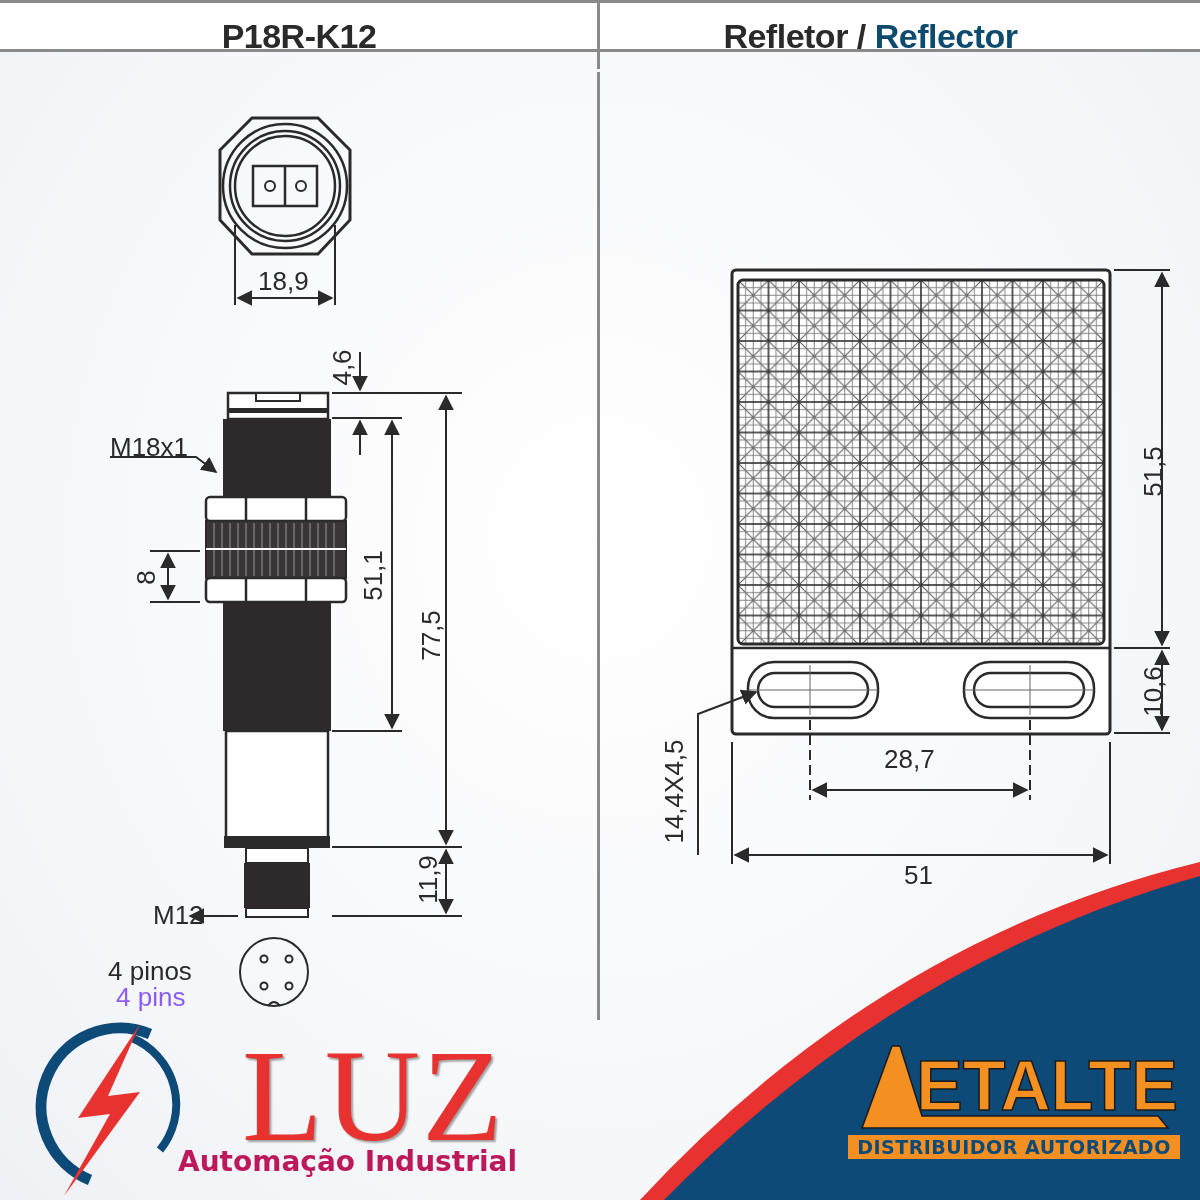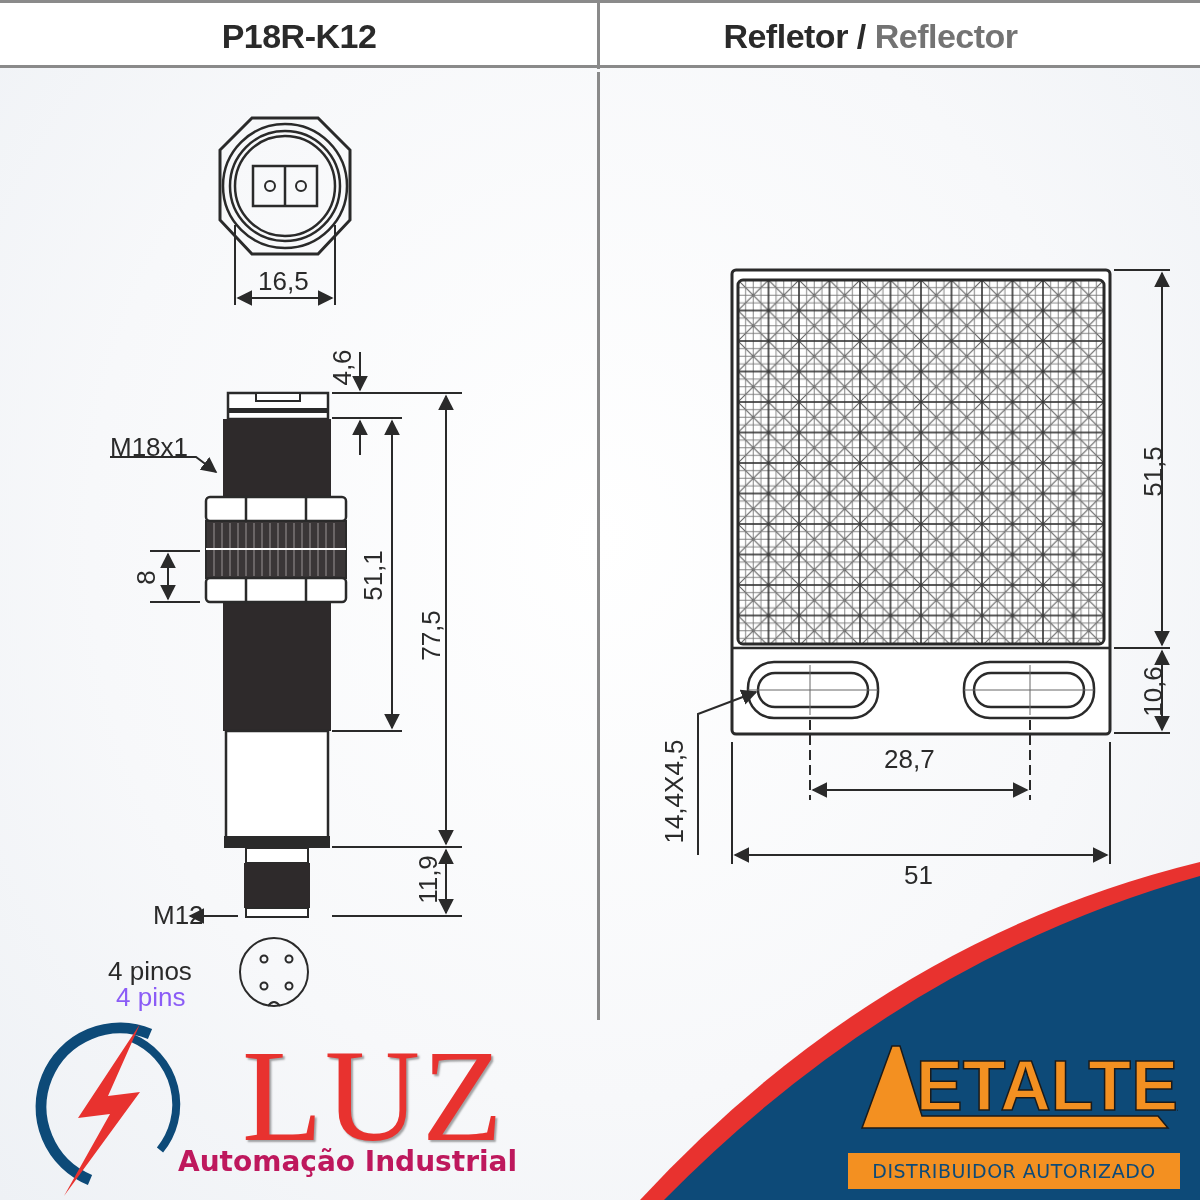--- a/index.html
+++ b/index.html
@@ -1,33 +1,33 @@
 <!DOCTYPE html>
 <html><head>
   <meta charset="utf-8">
   <style>
     html, body { margin: 0; padding: 0; }
     body { width: 1200px; height: 1200px; position: relative; overflow: hidden; background: #fbfcfd; font-family: "Liberation Sans", sans-serif; }
     .bg { position: absolute; inset: 0; background: radial-gradient(ellipse at 50% 45%, #ffffff 0%, #f7f8fa 60%, #eef1f5 100%); }
-    .header { position: absolute; left: 0; top: 0; width: 1200px; height: 68px; border-top: 3px solid #8a8a8a; border-bottom: 3px solid #8a8a8a; box-sizing: border-box; background: #fff; }
+    .header { position: absolute; left: 0; top: 0; width: 1200px; height: 52px; border-top: 3px solid #8a8a8a; border-bottom: 3px solid #8a8a8a; box-sizing: border-box; background: #fff; }
     .header .cell { position: absolute; top: 0; height: 66px; display: flex; align-items: center; justify-content: center; font-weight: bold; font-size: 34px; color: #2a2a2a; letter-spacing: -0.5px; }
     .header .left { left: 0; width: 598px; }
     .header .right { left: 571px; width: 599px; }
     .header .divider { position: absolute; left: 597px; top: 0; width: 3px; height: 66px; background: #8a8a8a; }
     .vdivider { position: absolute; left: 597px; top: 72px; width: 3px; height: 948px; background: #8a8a8a; }
-    .title-gray { color: #737373; }
+    .title-gray { color: #0c4a6e; }
     svg text { font-family: "Liberation Sans", sans-serif; }
     .lbl { position: absolute; font-size: 26px; color: #2a2a2a; }
     .lbl.gray { color: #8b5cf6; }
     .rot { transform-origin: center center; transform: rotate(-90deg); white-space: nowrap; }
     .luz { position: absolute; left: 20px; top: 1020px; width: 580px; height: 180px; }
     .luz-word { position: absolute; left: 182px; top: 10px; font-family: "Liberation Serif", serif; font-size: 132px; color: #e8322f; line-height: 1; letter-spacing: 2px; text-shadow: 2px 2px 2px rgba(0,0,0,0.35); margin-left: 40px; }
     .luz-sub { position: absolute; left: 158px; top: 125px; font-family: "DejaVu Sans", sans-serif; font-weight: bold; font-size: 28px; color: #be185d; white-space: nowrap; }
     .metaltex-word { position: absolute; left: 858px; top: 1040px; width: 320px; height: 90px; }
-    .distrib { position: absolute; left: 848px; top: 1135px; width: 332px; height: 36px; background: #f39021; display: flex; align-items: center; justify-content: center; font-family: "DejaVu Sans", sans-serif; font-weight: normal; font-size: 19px; color: #0d4a78; letter-spacing: 0.5px; margin-top: 18px; }
+    .distrib { position: absolute; left: 848px; top: 1135px; width: 332px; height: 24px; background: #f39021; display: flex; align-items: center; justify-content: center; font-family: "DejaVu Sans", sans-serif; font-weight: bold; font-size: 19px; color: #0d4a78; letter-spacing: 0.5px; }
   </style>
 </head>
 <body>
 
 <div class="bg"></div>
 
 <div class="header">
   <div class="cell left">P18R-K12</div>
   <div class="divider"></div>
   <div class="cell right">
@@ -121,21 +121,21 @@
   <g stroke="#2a2a2a" fill="none" stroke-width="2">
     <circle cx="274" cy="972" r="34"></circle>
     <circle cx="264" cy="959" r="3.5"></circle>
       <circle cx="289" cy="959" r="3.5"></circle>
     <circle cx="264" cy="986" r="3.5"></circle>
       <circle cx="289" cy="986" r="3.5"></circle>
     <path d="M268 1006 Q274 998 280 1006"></path>
   </g>
 </svg>
 
-<div class="lbl" style="left:258px;top:266px;">16,5</div>
+<div class="lbl" style="left:258px;top:266px;">18,9</div>
 <div class="lbl" style="left:110px;top:424px;margin-top:8px;">M18x1</div>
 <div class="lbl rot" style="left:322px;top:352px;width:40px;text-align:center;">4,6</div>
 <div class="lbl rot" style="left:343px;top:560px;width:60px;text-align:center;">51,1</div>
 <div class="lbl rot" style="left:396px;top:620px;width:70px;text-align:center;">77,5</div>
 <div class="lbl rot" style="left:136px;top:562px;width:20px;text-align:center;">8</div>
 <div class="lbl rot" style="left:398px;top:864px;width:60px;text-align:center;">11,9</div>
 <div class="lbl" style="left:124px;top:900px;margin-left:29px;">M12</div>
 <div class="lbl" style="left:108px;top:956px;">4 pinos</div>
 <div class="lbl gray" style="left:116px;top:982px;">4 pins</div>
 

